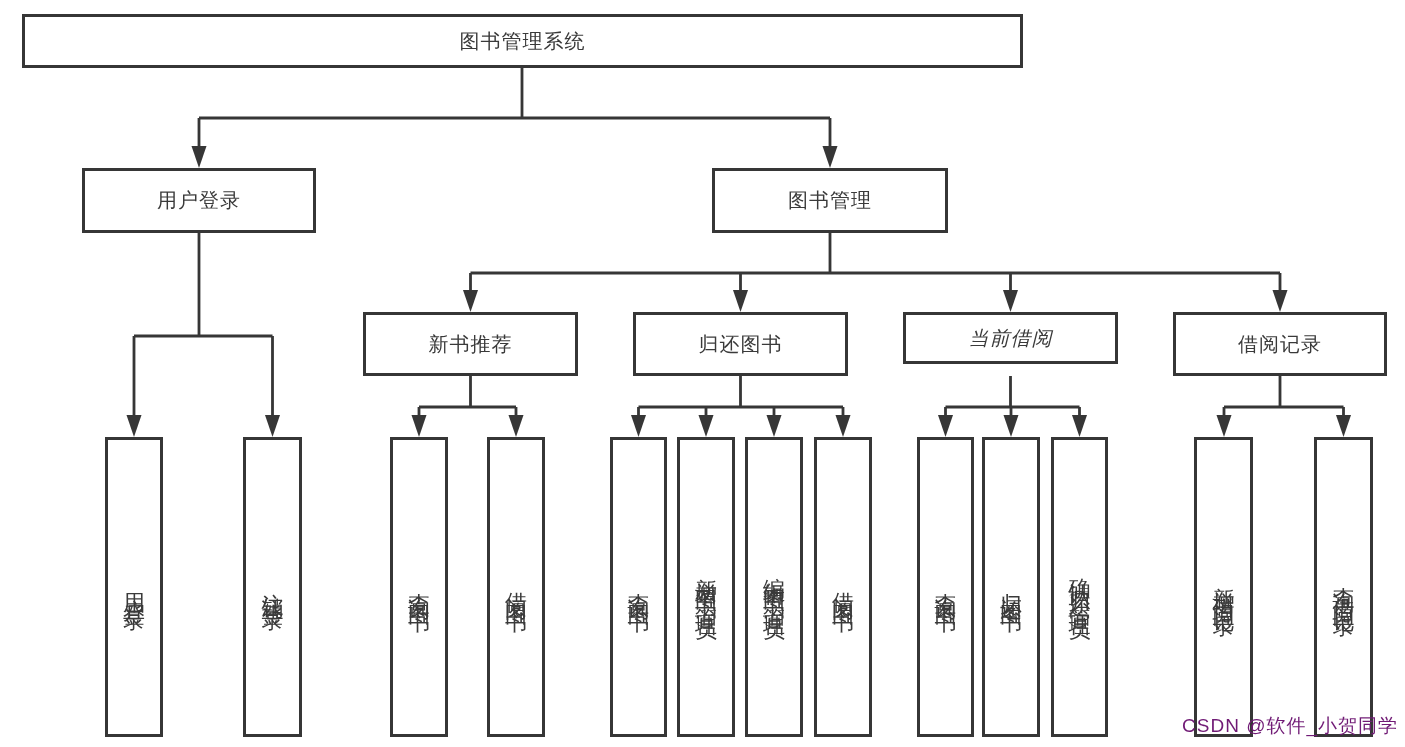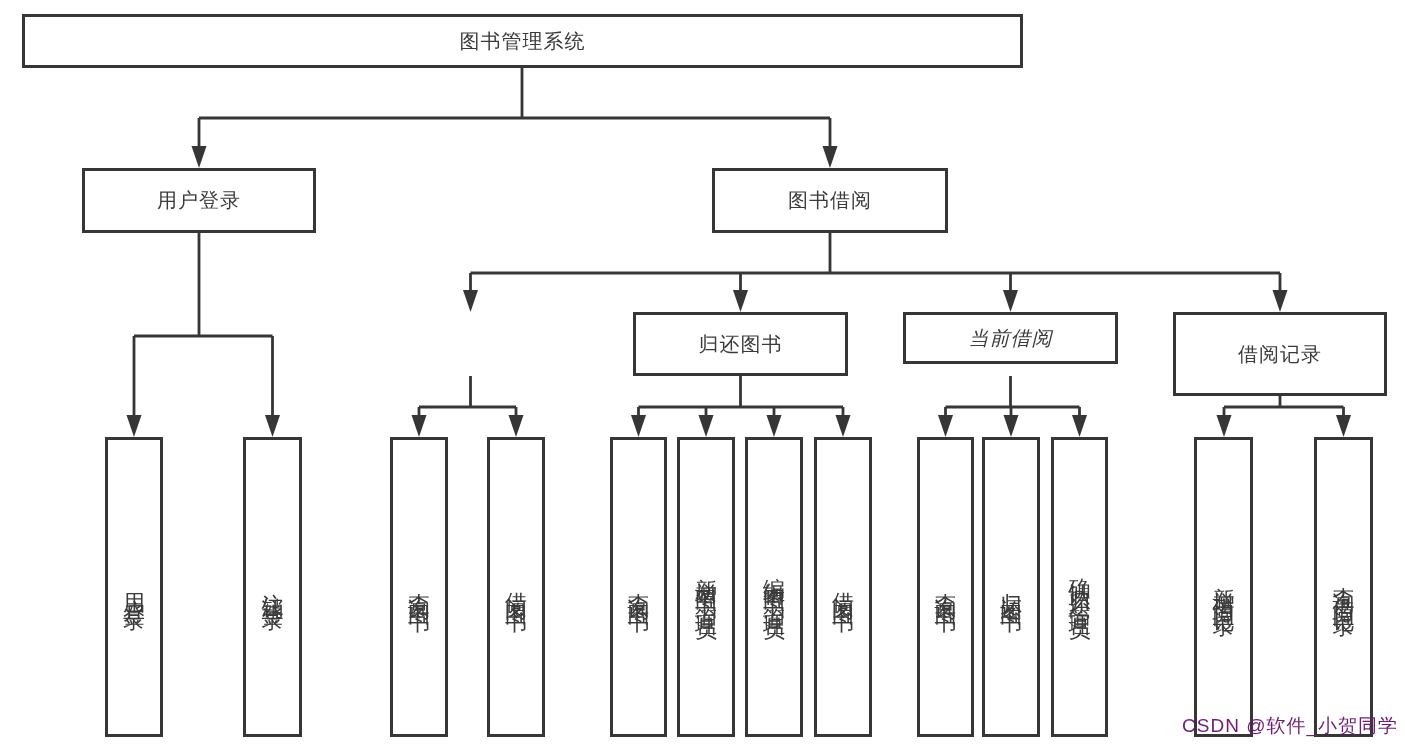--- a/index.html
+++ b/index.html
@@ -115,30 +115,33 @@
   </svg>
 
   <div class="box" style="left:22px; top:14px; width:1001px; height:54px;">
     <span>图书管理系统</span>
   </div>
 
   <div class="box" style="left:82px; top:168px; width:234px; height:65px;">
     <span>用户登录</span>
   </div>
   <div class="box" style="left:712px; top:168px; width:236px; height:65px;">
-    <span>图书借阅</span>
+    <span>图书管理</span>
   </div>
 
+  <div class="box" style="left:363px; top:312px; width:215px; height:64px;">
+    <span>新书推荐</span>
+  </div>
   <div class="box" style="left:633px; top:312px; width:215px; height:64px;">
     <span>归还图书</span>
   </div>
   <div class="box" style="left:903px; top:312px; width:215px; height:52px;font-style:italic;">
     <span>当前借阅</span>
   </div>
-  <div class="box" style="left:1173px; top:312px; width:214px; height:84px;">
+  <div class="box" style="left:1173px; top:312px; width:214px; height:64px;">
     <span>借阅记录</span>
   </div>
 
   <div class="vbox" style="left:105px; top:437px; width:58px; height:300px;">
     <span class="vtext">用户登录</span>
   </div>
   <div class="vbox" style="left:243px; top:437px; width:59px; height:300px;">
     <span class="vtext">注销登录</span>
   </div>
 

